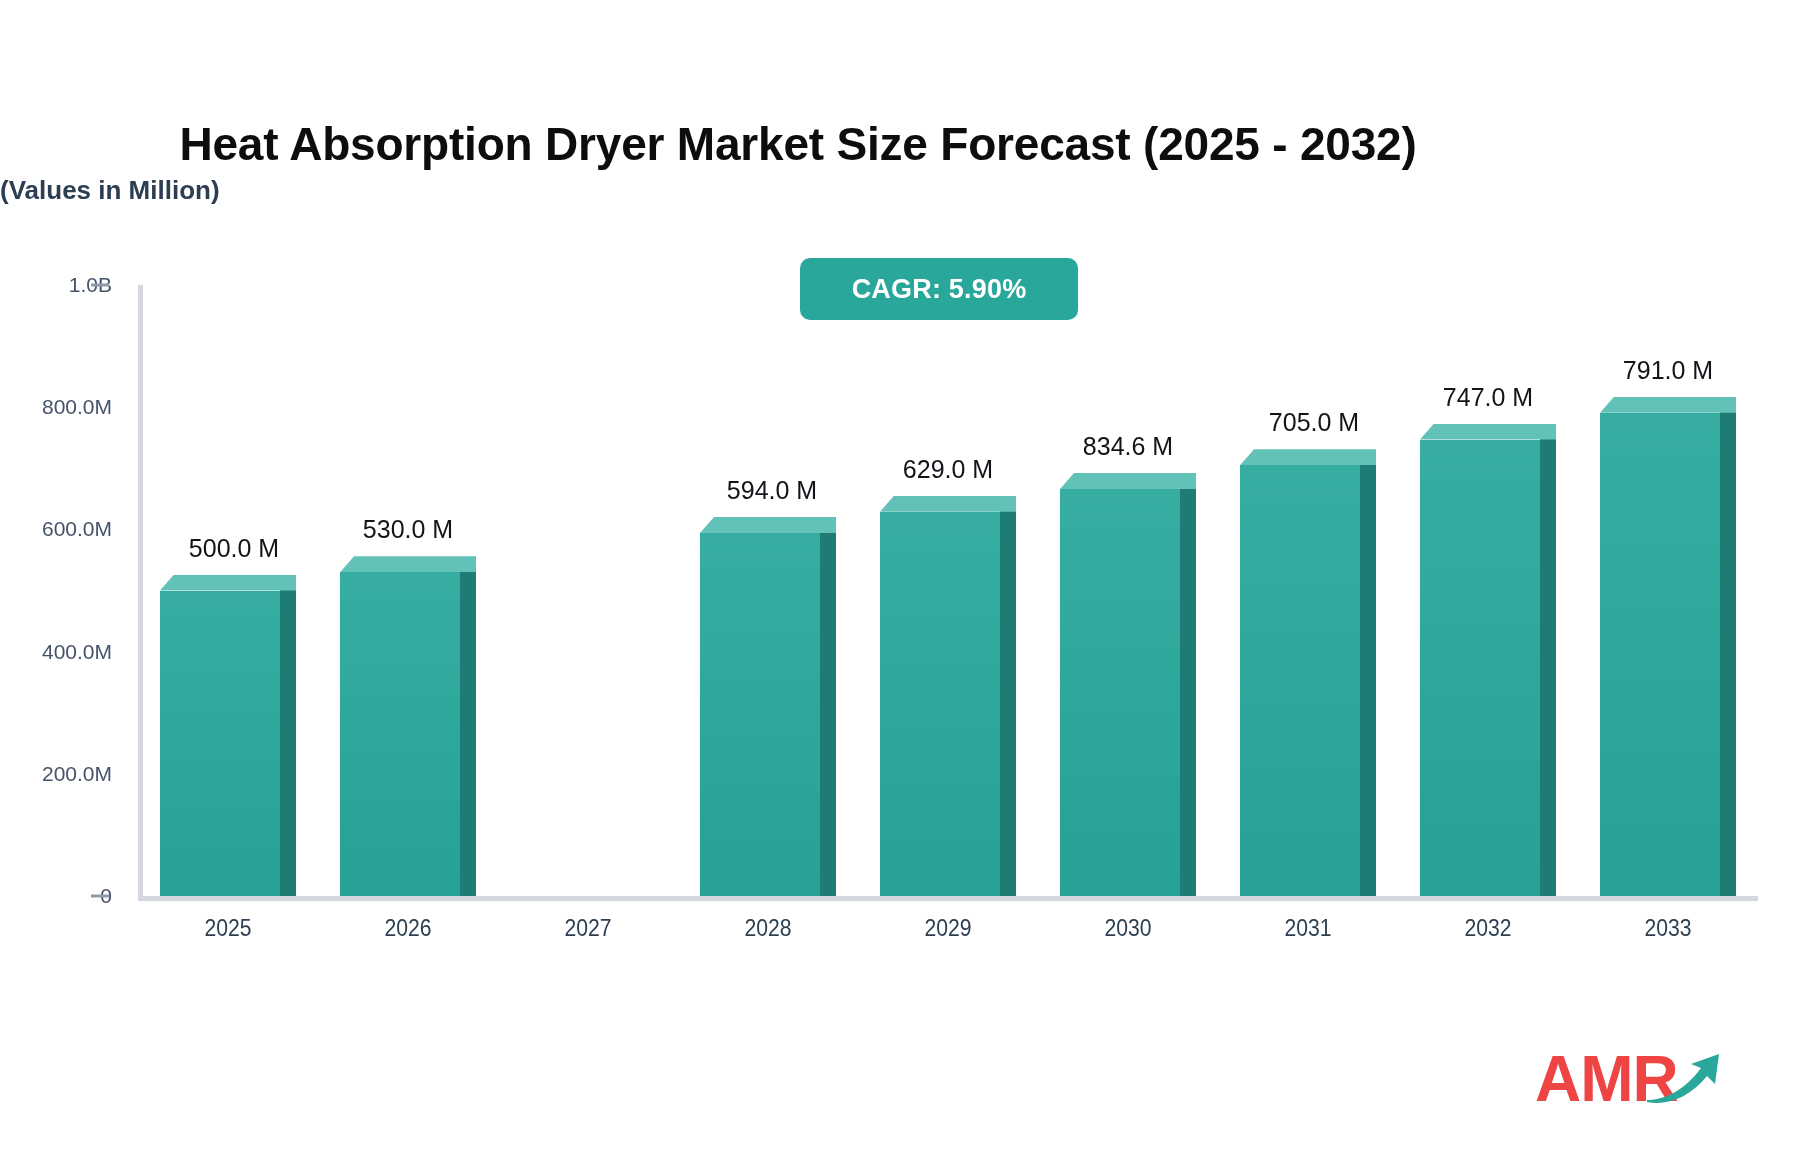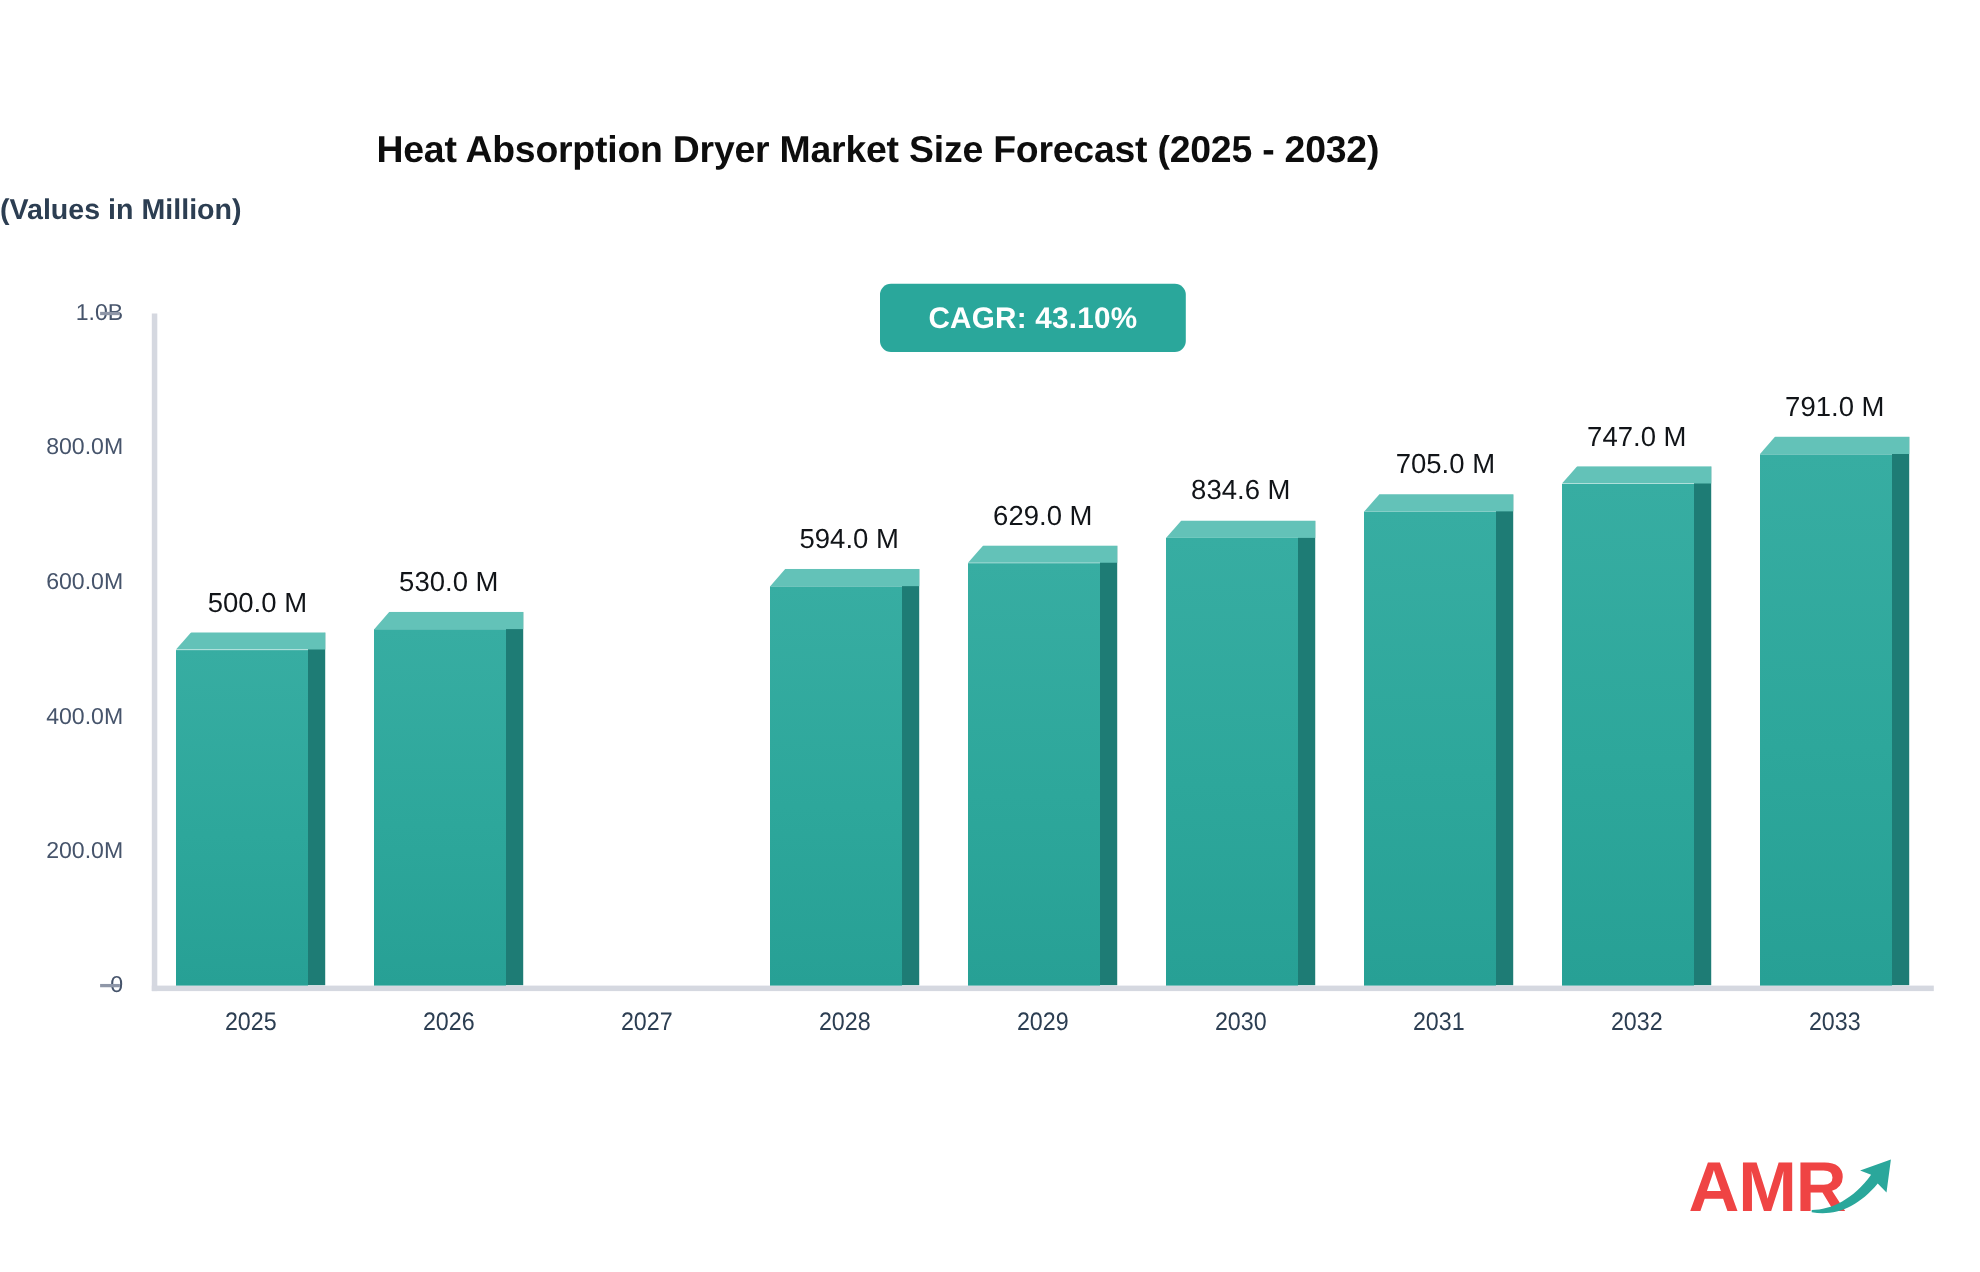--- a/index.html
+++ b/index.html
@@ -8,21 +8,21 @@
     background: #ffffff;
     font-family: "Liberation Sans", sans-serif;
     overflow: hidden;
   }
   .page { position: relative; width: 1800px; height: 1156px; background:#fff; }
 
   
   .title {
     position: absolute; top: 117px; left: 0; width: 1596px;
     text-align: center;
-    font-size: 34px; font-weight: 700; letter-spacing: -0.2px;
+    font-size: 46px; font-weight: 700; letter-spacing: -0.2px;
     color: #0d0d0d;
   }
   .subtitle {
     position: absolute; top: 175px; left: 0; width: 1800px;
     text-align: left;
     font-size: 26px; font-weight: 700;
     color: #2c3e52;
   }
 
   
@@ -116,21 +116,21 @@
 </style>
 </head>
 <body>
 
 <div class="page">
 
   <div class="title">Heat Absorption Dryer Market Size Forecast (2025 - 2032)</div>
   <div class="subtitle">(Values in Million)</div>
 
   <div class="cagr-badge">
-    <span>CAGR: 43.10%</span>
+    <span>CAGR: 5.90%</span>
   </div>
 
   <div id="yticks">
       <div class="ytick" style="top: 896px;">0</div>
       <div class="ytick-dash" style="top: 896px; left: 91px;"></div>
       <div class="ytick" style="top: 773.8px;">200.0M</div>
       <div class="ytick" style="top: 651.6px;">400.0M</div>
       <div class="ytick" style="top: 529.4px;">600.0M</div>
       <div class="ytick" style="top: 407.2px;">800.0M</div>
       <div class="ytick" style="top: 285px;">1.0B</div>

